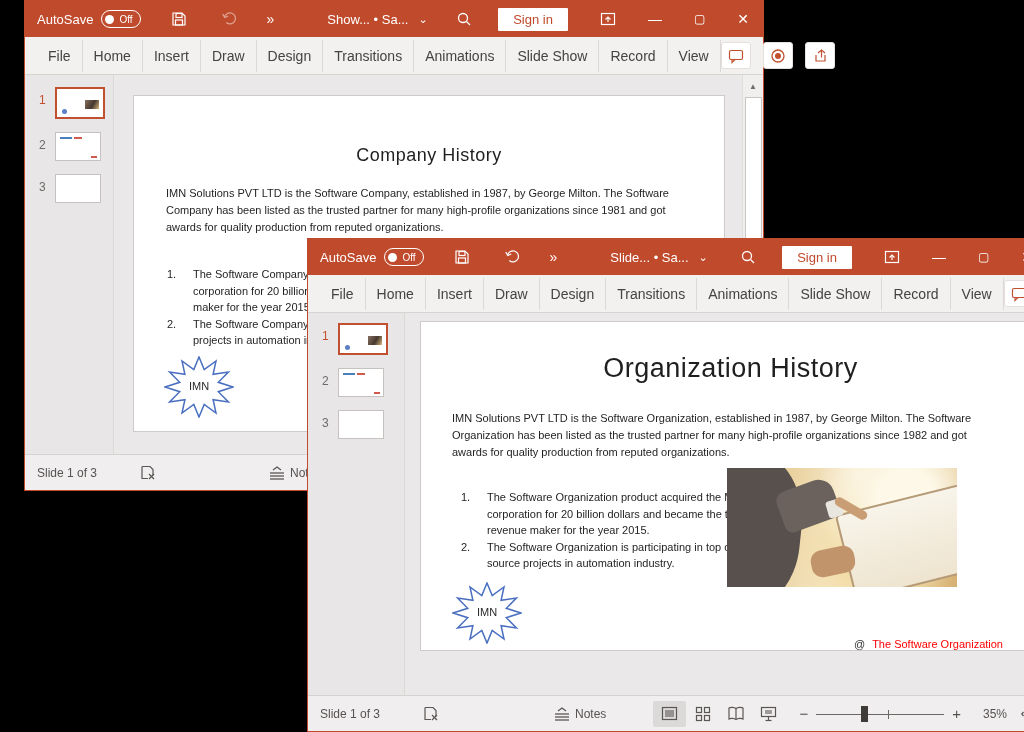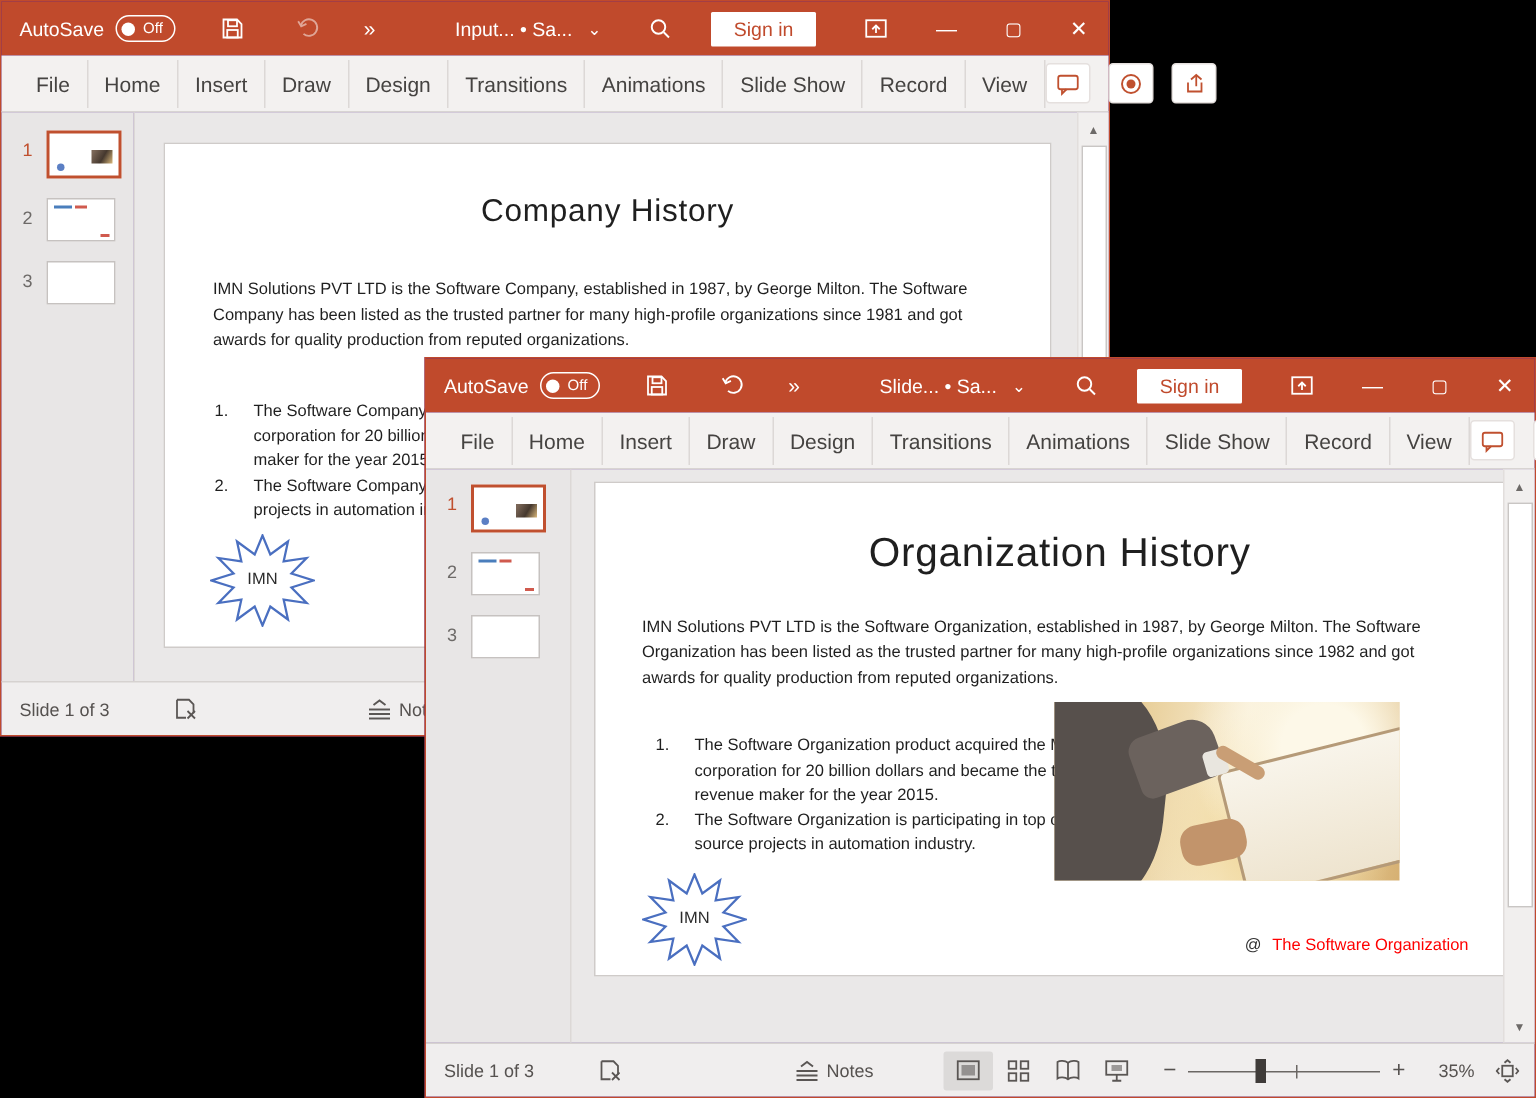--- a/index.html
+++ b/index.html
@@ -1,18 +1,18 @@
 <!DOCTYPE html>
 <html><head>
 <meta charset="utf-8">
 <style>
   html,body{margin:0;padding:0;background:#000;}
   .stage{position:relative;width:1024px;height:732px;background:#000;overflow:hidden;
          font-family:"Liberation Sans",sans-serif;-webkit-font-smoothing:antialiased;}
-  .win{position:absolute;border:1px solid #c04a2c;background:#4c1d95;display:flex;flex-direction:column;box-sizing:border-box;}
+  .win{position:absolute;border:1px solid #c04a2c;background:#ec4899;display:flex;flex-direction:column;box-sizing:border-box;margin-left:24px;}
   #win-back{left:0;top:0;width:740px;height:491px;}
   #win-front{left:283px;top:238px;width:741px;height:494px;}
 
   
   .titlebar{height:36px;background:#c04a2c;display:flex;align-items:center;color:#fff;
             font-size:13px;flex:0 0 auto;padding:0 14px 0 12px;white-space:nowrap;}
   .autosave-label{margin-right:8px;}
   .toggle{display:flex;align-items:center;border:1px solid #fff;border-radius:9px;height:16px;padding:0 7px 0 3px;cursor:pointer;}
   .toggle .dot{width:9px;height:9px;border-radius:50%;background:#fff;margin-right:5px;}
   .toggle .state{font-size:10px;color:#fff;}
@@ -65,37 +65,37 @@
   .sb-arrow{position:absolute;left:0;width:20px;height:18px;display:flex;align-items:center;justify-content:center;
             font-size:8px;color:#6d6a68;cursor:pointer;}
   .sb-up{top:2px;} .sb-down{bottom:2px;}
   .sb-thumb{position:absolute;left:2px;width:15px;background:#fff;border:1px solid #c9c6c4;cursor:pointer;}
 
   .slide{position:absolute;background:#fff;border:1px solid #cfcbc9;box-sizing:border-box;}
   #win-back .slide{left:19px;top:20px;width:592px;height:337px;}
   #win-front .slide{left:15px;top:8px;width:621px;height:330px;}
   .s-title{position:absolute;left:0;right:0;text-align:center;color:#1f1f1f;font-weight:400;
            font-family:"Liberation Sans",sans-serif;letter-spacing:.5px;}
-  #win-back .s-title{top:33px;font-size:21px;}
+  #win-back .s-title{top:49px;font-size:18px;}
   #win-front .s-title{top:31px;font-size:27px;}
   .s-body{position:absolute;font-size:11px;line-height:1.55;color:#1f1f1f;}
   #win-back .s-body{left:32px;top:89px;width:532px;}
   #win-front .s-body{left:31px;top:88px;width:538px;}
   .s-list{position:absolute;font-size:11px;line-height:1.5;color:#1f1f1f;}
   #win-back .s-list{left:33px;top:170px;width:322px;}
   #win-front .s-list{left:40px;top:167px;width:316px;}
   .li{display:flex;}
   .li .n{width:26px;flex:0 0 auto;}
   .li .t{flex:1;}
   .star-wrap{position:absolute;width:70px;height:62px;}
   #win-back .star-wrap{left:30px;top:260px;}
   #win-front .star-wrap{left:31px;top:260px;}
   .star-wrap svg{position:absolute;left:0;top:0;}
   .star-label{position:absolute;left:0;right:0;top:24px;text-align:center;font-size:11px;color:#2b2b2b;}
-  .s-footer{position:absolute;right:37px;bottom:14px;font-size:11px;text-align:center;}
+  .s-footer{position:absolute;right:37px;bottom:0;font-size:11px;text-align:center;}
   .s-footer .at{color:#333;}
   .s-footer .red{color:#ff0000;margin-left:4px;}
 
   
   .photo{position:absolute;left:306px;top:146px;width:230px;height:119px;overflow:hidden;cursor:pointer;
      background:
        radial-gradient(circle at 78% 25%, #fdf8e8 0 14%, rgba(253,248,232,0) 45%),
        radial-gradient(circle at 62% 75%, #f2dca6 0 16%, rgba(242,220,166,0) 50%),
        linear-gradient(100deg,#c9a268 0%,#e9d09c 25%,#f8edd3 52%,#eed9a8 72%,#d6b072 100%);}
   .ph{position:absolute;}
@@ -147,21 +147,21 @@
             <rect x="4.5" y="9" width="7" height="5"></rect>
         </svg>
       </span>
       <span class="tb-ico tb-undo disabled">
         <svg width="16" height="16" viewBox="0 0 18 18" fill="none" stroke="#fff" stroke-width="1.4">
           <path d="M4 7 A6.2 6.2 0 1 1 6 13"></path>
             <polyline points="2,3.5 4.3,7.3 8.2,5.6"></polyline>
         </svg>
       </span>
       <span class="tb-chev">»</span>
-      <span class="tb-title">Input... • Sa...</span>
+      <span class="tb-title">Show... • Sa...</span>
       <span class="tb-dd">⌄</span>
       <span class="tb-spacer"></span>
       <span class="tb-ico">
         <svg width="16" height="16" viewBox="0 0 16 16" fill="none" stroke="#fff" stroke-width="1.3">
           <circle cx="7" cy="7" r="4.5"></circle>
             <line x1="10.5" y1="10.5" x2="14" y2="14"></line>
         </svg>
       </span>
       <span class="signin">Sign in</span>
       <span class="tb-ico tb-opts">

